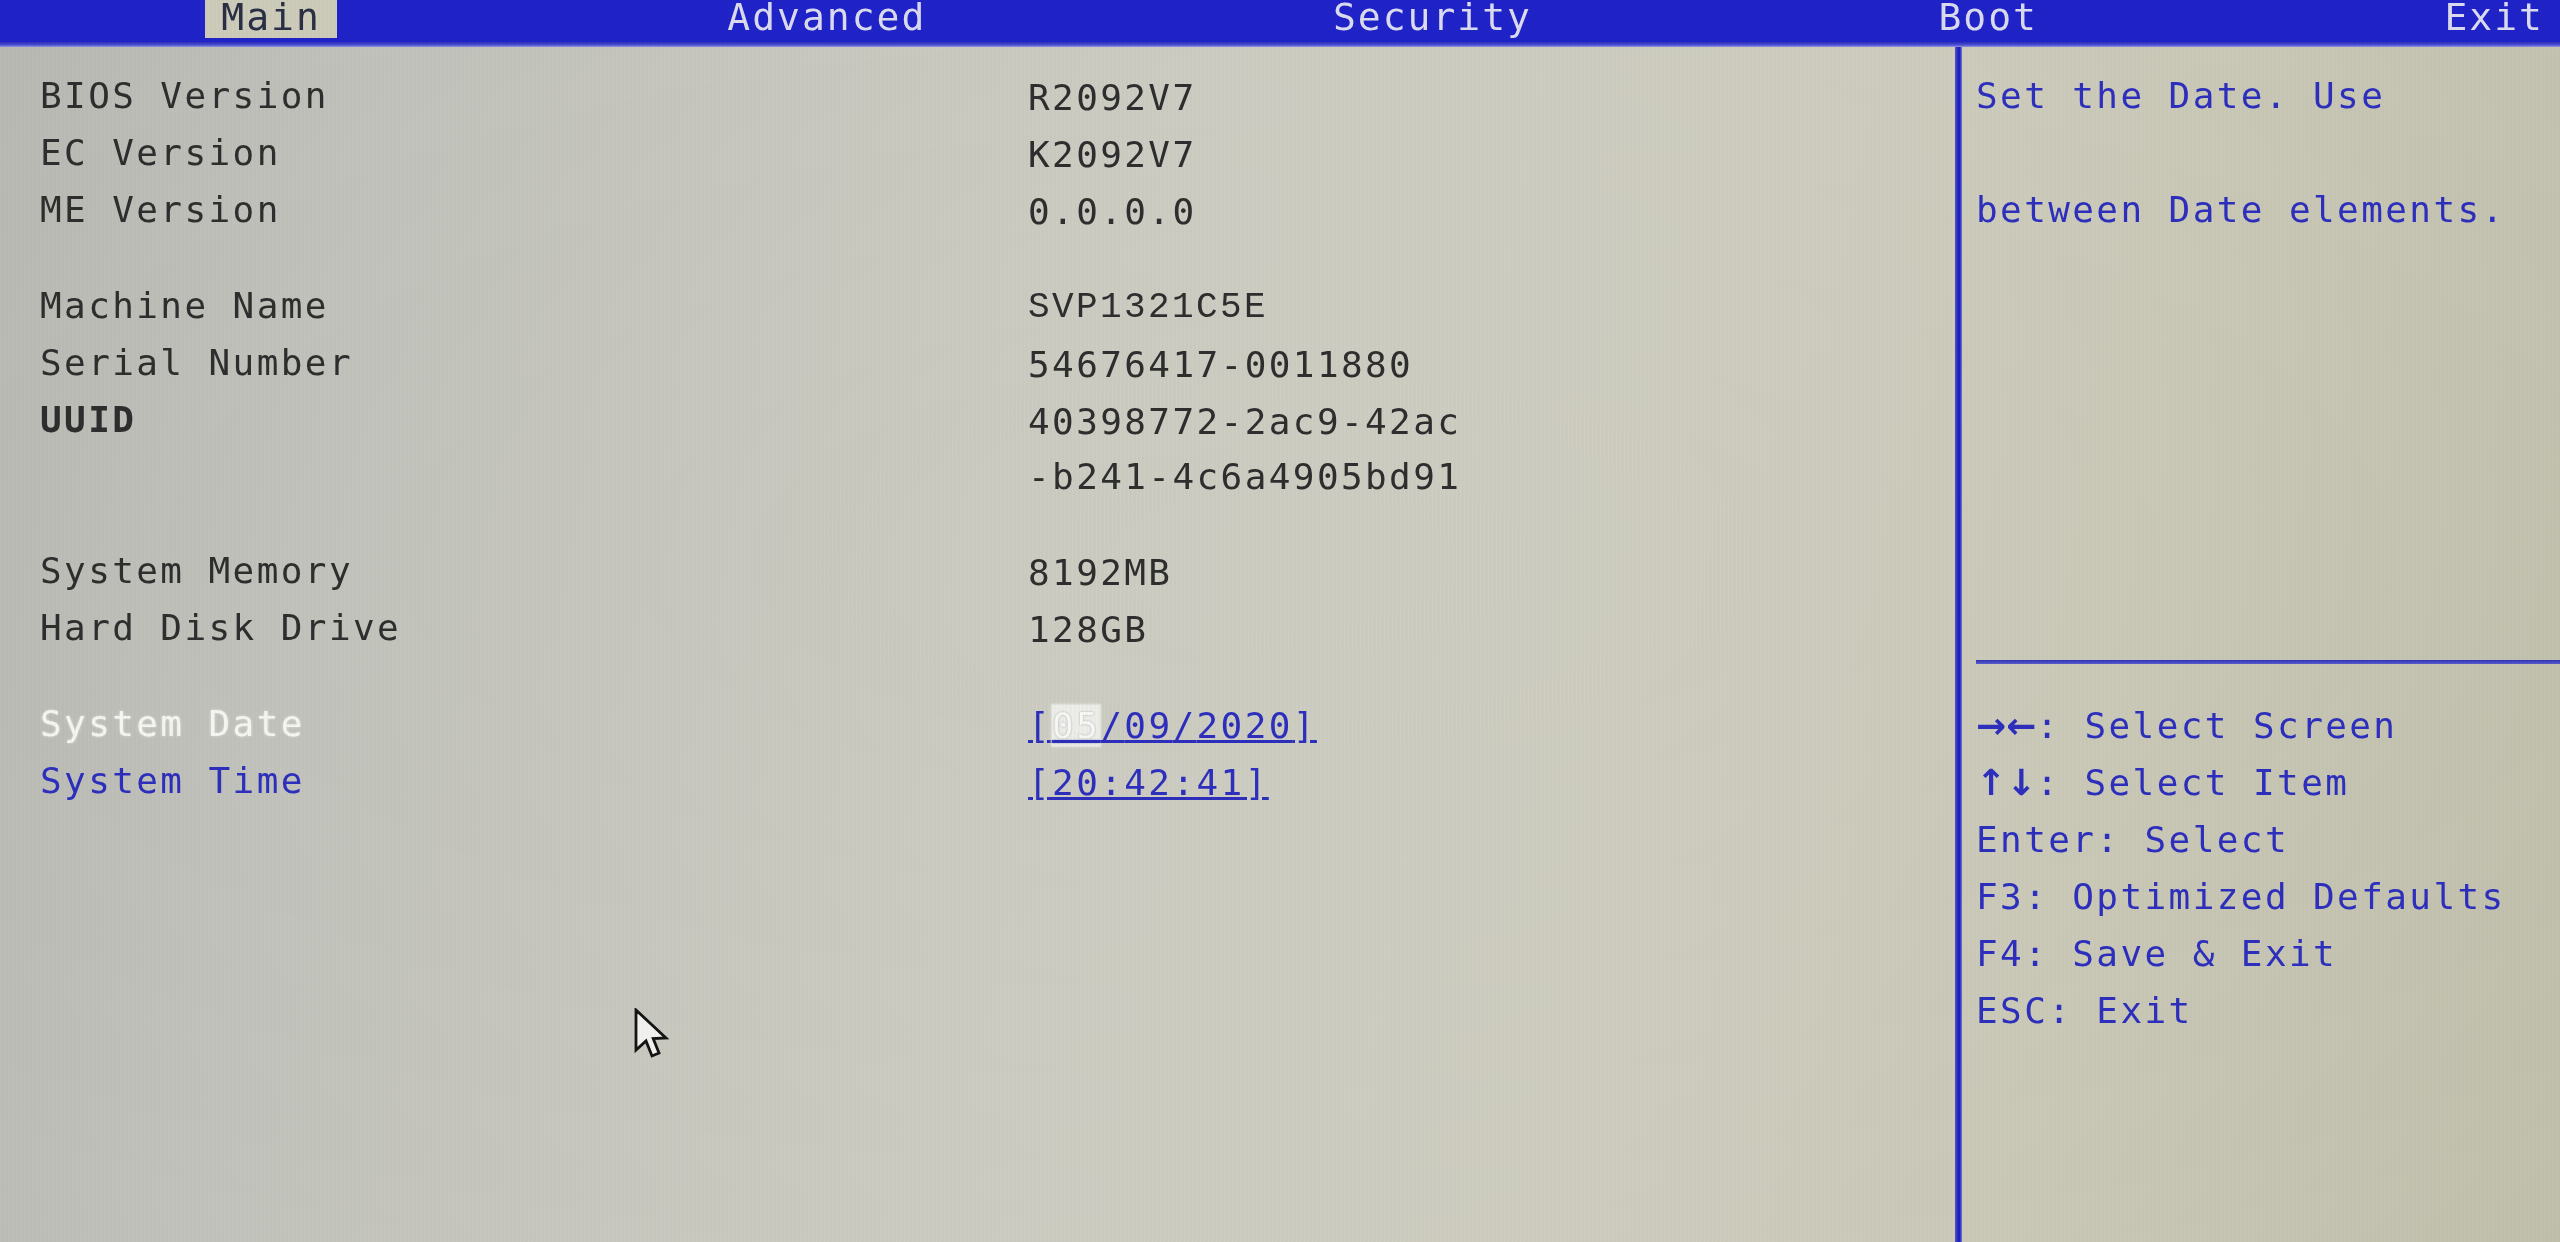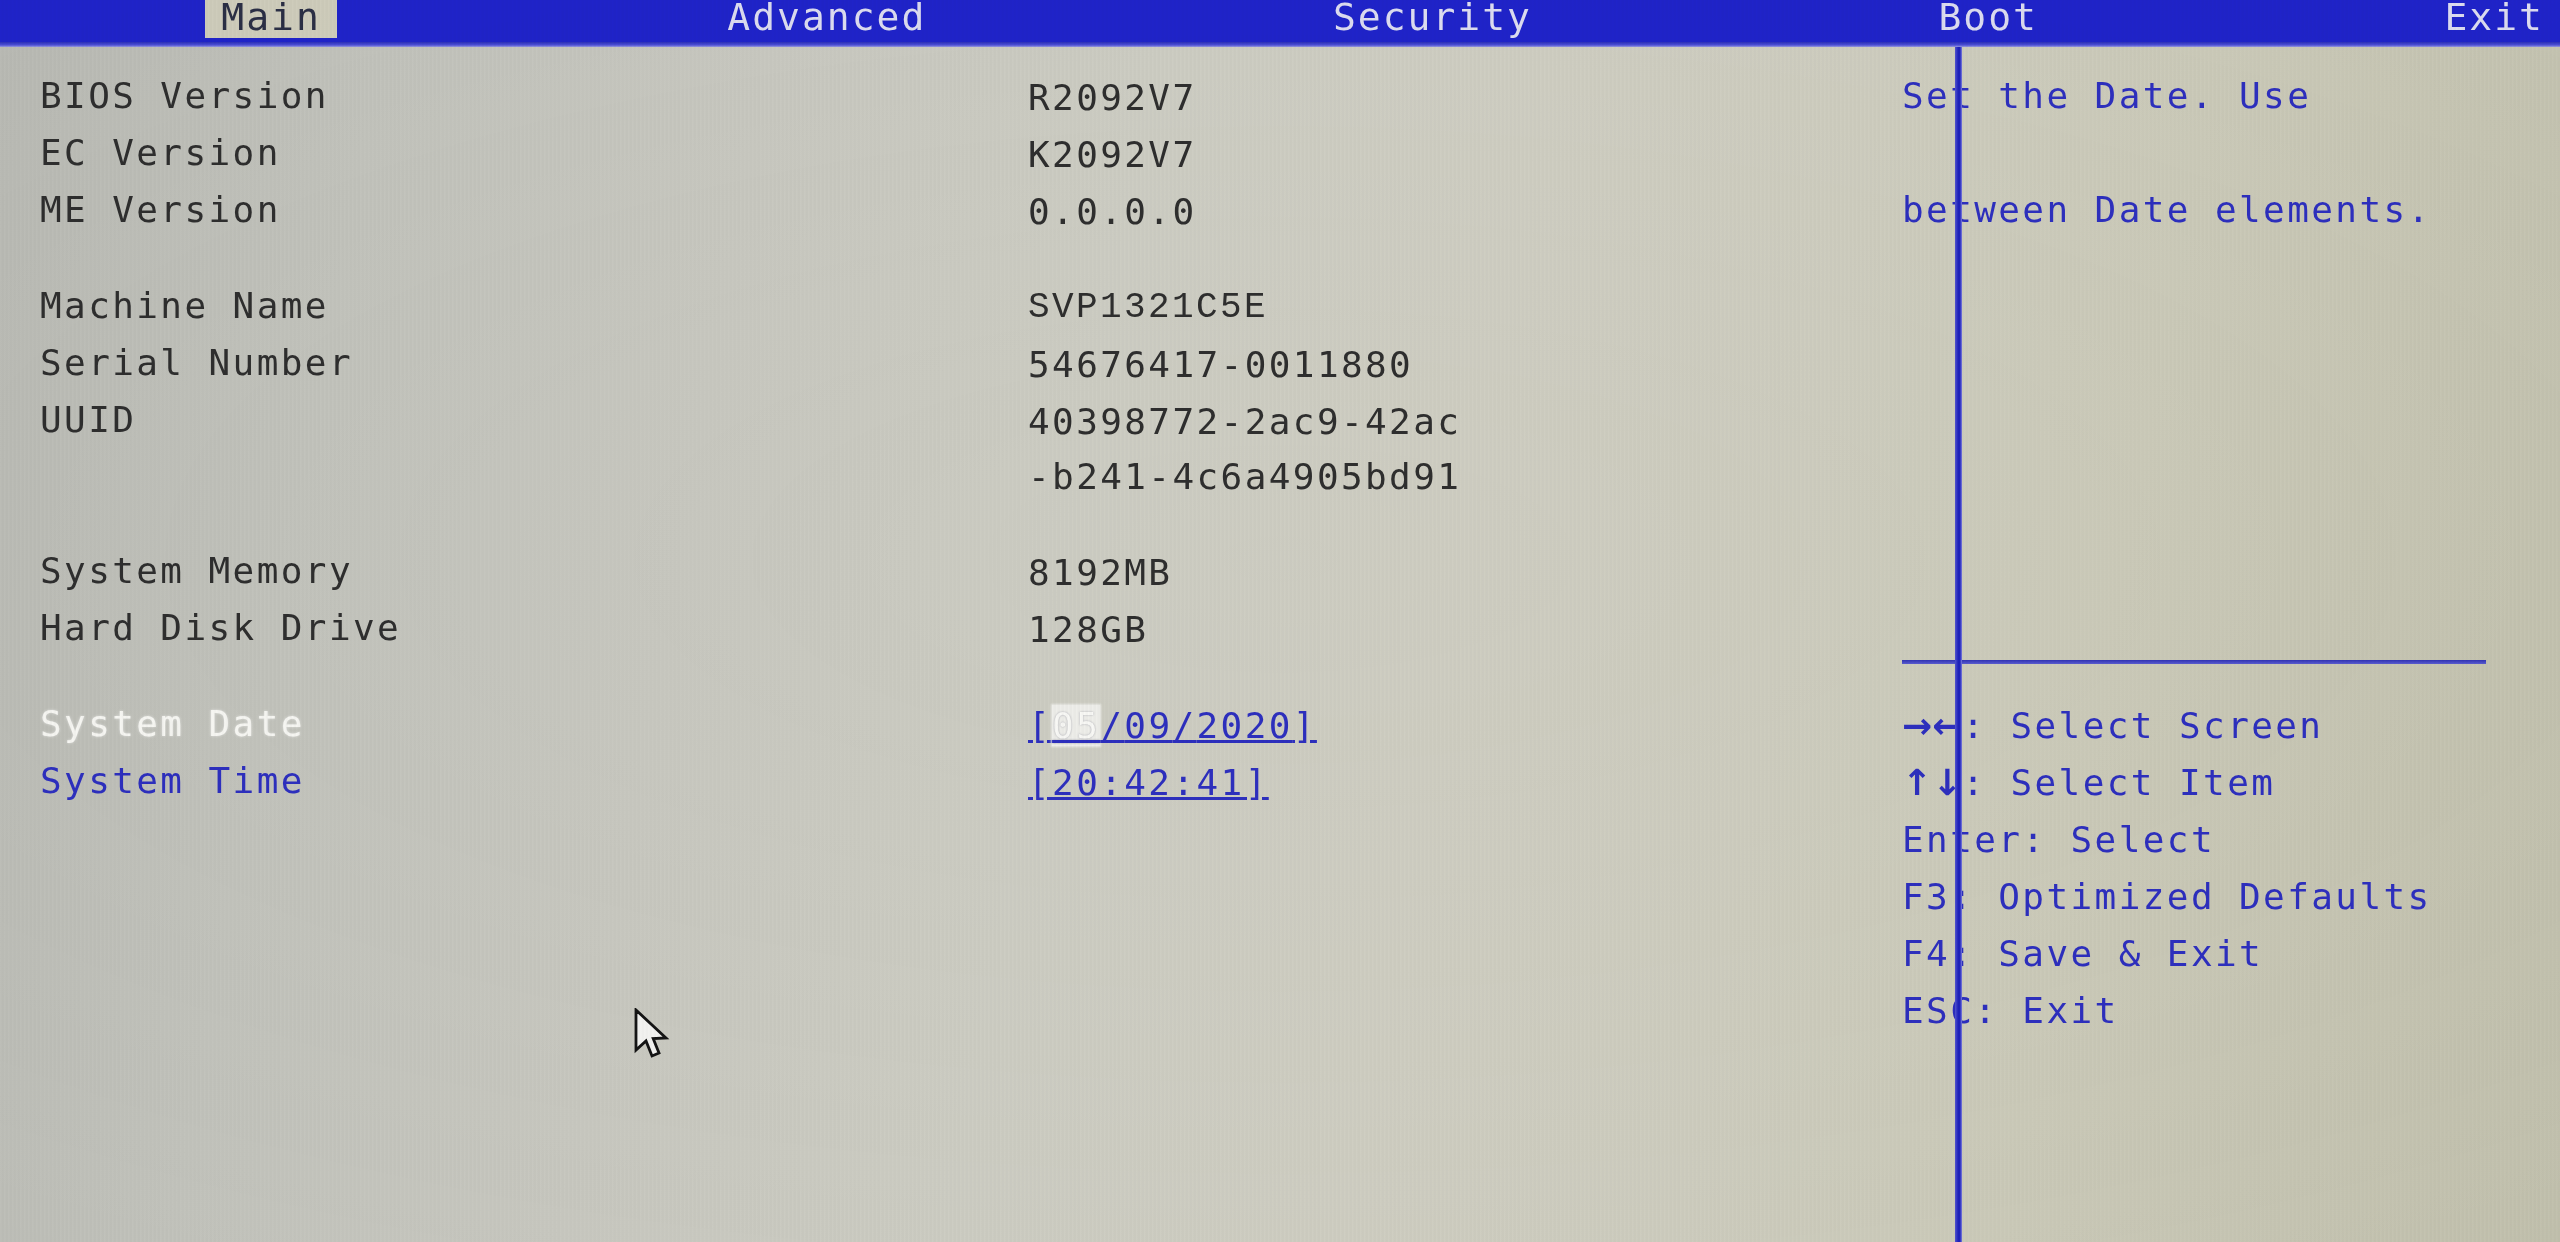--- a/index.html
+++ b/index.html
@@ -148,21 +148,21 @@
     position: absolute;
     left: 1955px;
     top: 47px;
     width: 7px;
     height: 1195px;
     background: linear-gradient(90deg, #5355cf 0%, #1e21bb 45%, #1e21bb 70%, #7e80dc 100%);
     z-index: 8;
   }
   #right-panel {
     position: absolute;
-    left: 1888px;
+    left: 1962px;
     top: 47px;
     width: 524px;
     height: 1195px;
     z-index: 5;
   }
   .help-line {
     position: absolute;
     left: 14px;
     font-size: 36px;
     letter-spacing: 2.4px;
@@ -233,21 +233,21 @@
 
     <div class="label" style="top: 145px;">ME Version</div>
     <div class="value" style="top: 147px;">0.0.0.0</div>
 
     <div class="label" style="top: 241px;">Machine Name</div>
     <div class="value" style="top: 243px; font-family: Liberation Mono, monospace;">SVP1321C5E</div>
 
     <div class="label" style="top: 298px;">Serial Number</div>
     <div class="value" style="top: 300px;">54676417-0011880</div>
 
-    <div class="label" style="top: 355px;">UUID</div>
+    <div class="label" style="top: 355px; font-weight: bold;">UUID</div>
     <div class="value" style="top: 357px;">40398772-2ac9-42ac</div>
     <div class="value" style="top: 412px;">-b241-4c6a4905bd91</div>
 
     <div class="label" style="top: 506px;">System Memory</div>
     <div class="value" style="top: 508px;">8192MB</div>
 
     <div class="label" style="top: 563px;">Hard Disk Drive</div>
     <div class="value" style="top: 565px;">128GB</div>
 
     <div class="label sel" style="top: 659px;">System Date</div>

